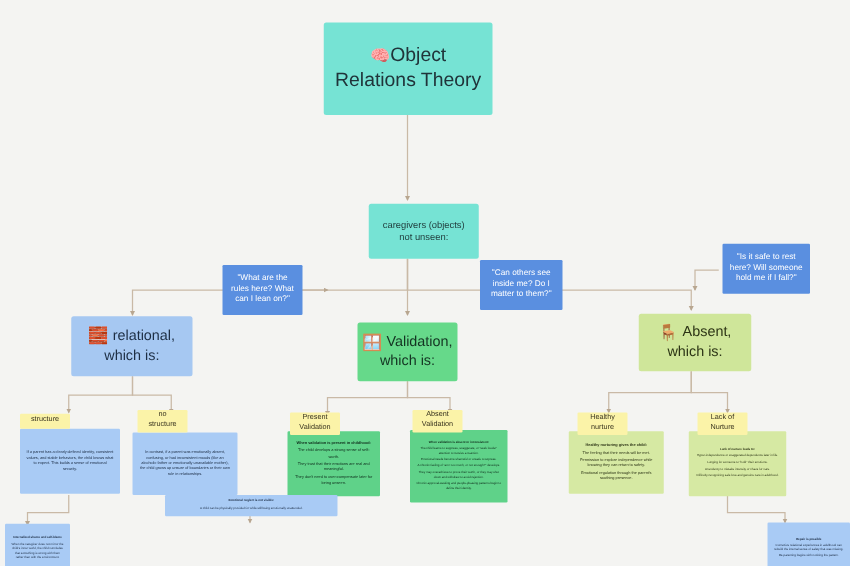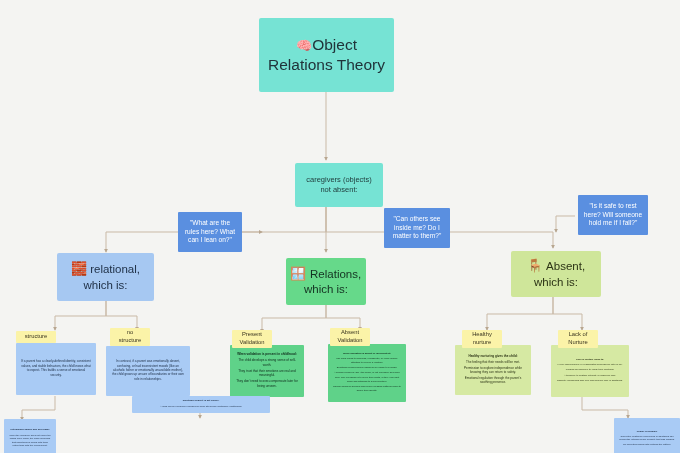--- a/index.html
+++ b/index.html
@@ -141,21 +141,21 @@
 
   <div class="node title-node" style="left:259px; top:18px; width:135px; height:74px;">
     <div class="title-line">
       <span class="emoji">🧠</span><span>Object</span>
     </div>
     <div class="title-line">Relations Theory</div>
   </div>
 
   <div class="node teal-node" style="left:283px; top:163px; width:88px; height:44px;margin-left:12px;">
     <div>caregivers (objects)</div>
-    <div>not absent:</div>
+    <div>not unseen:</div>
   </div>
 
   <div class="node quote-node" style="left:178px; top:212px; width:64px; height:40px;">
     <div>"What are the</div>
     <div>rules here? What</div>
     <div>can I lean on?"</div>
   </div>
 
   <div class="node quote-node" style="left:384px; top:208px; width:66px; height:40px;">
     <div>"Can others see</div>
@@ -173,21 +173,21 @@
     <div class="cat-first">
       <span class="emoji">🧱</span>
       <span>relational,</span>
     </div>
     <div>which is:</div>
   </div>
 
   <div class="node cat-node cat-green" style="left:286px; top:258px; width:80px; height:47px;">
     <div class="cat-first">
       <span class="emoji">🪟</span>
-      <span>Relations,</span>
+      <span>Validation,</span>
     </div>
     <div>which is:</div>
   </div>
 
   <div class="node cat-node cat-olive" style="left:511px; top:251px; width:90px; height:46px;">
     <div class="cat-first">
       <span class="emoji">🪑</span>
       <span>Absent,</span>
     </div>
     <div>which is:</div>

